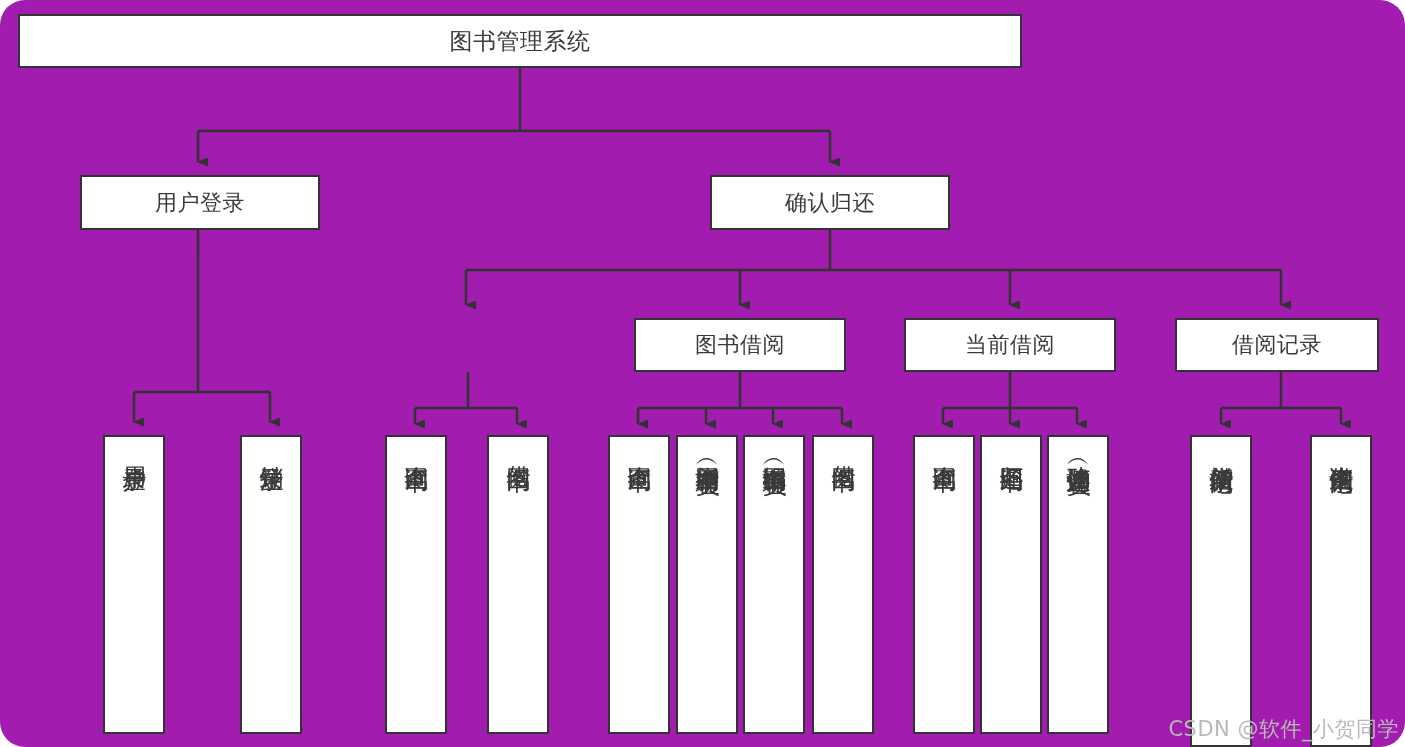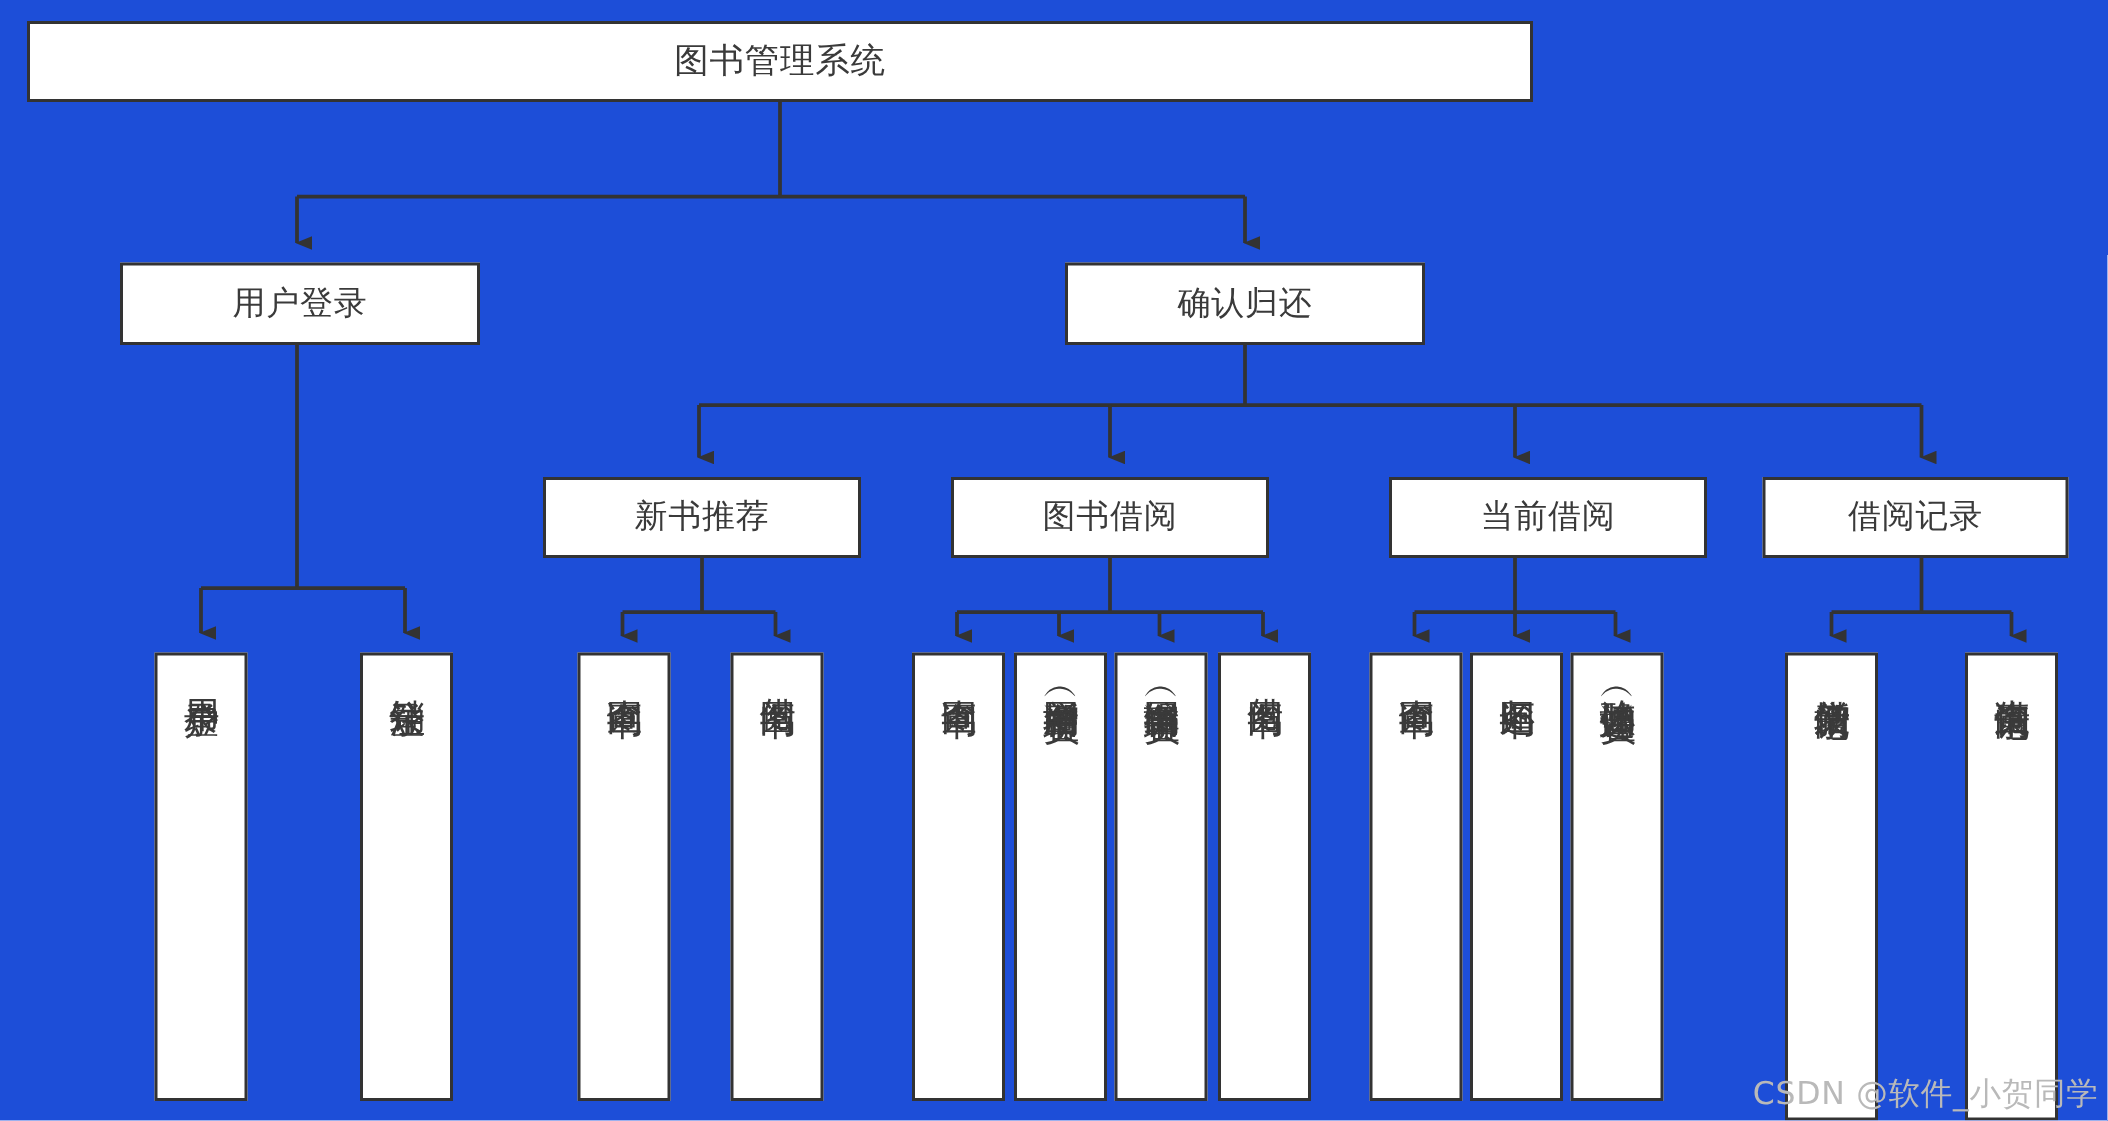--- a/index.html
+++ b/index.html
@@ -7,22 +7,23 @@
     padding: 0;
     background: #ffffff;
   }
   body {
     font-family: "DejaVu Sans", "Liberation Sans", sans-serif;
   }
   #canvas {
     position: relative;
     width: 1405px;
     height: 747px;
-    background: #1d4ed8;
+    background: #a21caf;
     overflow: hidden;
+    border-radius: 25px;
   }
   svg.wires {
     position: absolute;
     left: 0;
     top: 0;
     width: 1405px;
     height: 747px;
     pointer-events: none;
   }
   .node {
@@ -129,27 +130,24 @@
     <span>图书管理系统</span>
   </div>
 
   <div class="node h" style="left:80px; top:175px; width:240px; height:55px;">
     <span>用户登录</span>
   </div>
   <div class="node h" style="left:710px; top:175px; width:240px; height:55px;">
     <span>确认归还</span>
   </div>
 
-  <div class="node h" style="left:362px; top:318px; width:212px; height:54px;">
-    <span>新书推荐</span>
-  </div>
   <div class="node h" style="left:634px; top:318px; width:212px; height:54px;">
     <span>图书借阅</span>
   </div>
-  <div class="node h" style="left:904px; top:318px; width:212px; height:54px;margin-left:22px;">
+  <div class="node h" style="left:904px; top:318px; width:212px; height:54px;">
     <span>当前借阅</span>
   </div>
   <div class="node h" style="left:1175px; top:318px; width:204px; height:54px;">
     <span>借阅记录</span>
   </div>
 
   <div class="node v" style="left:103px; top:435px; width:62px; height:299px;">
     <span class="vtext">用户登录</span>
   </div>
   <div class="node v" style="left:240px; top:435px; width:62px; height:299px;">

